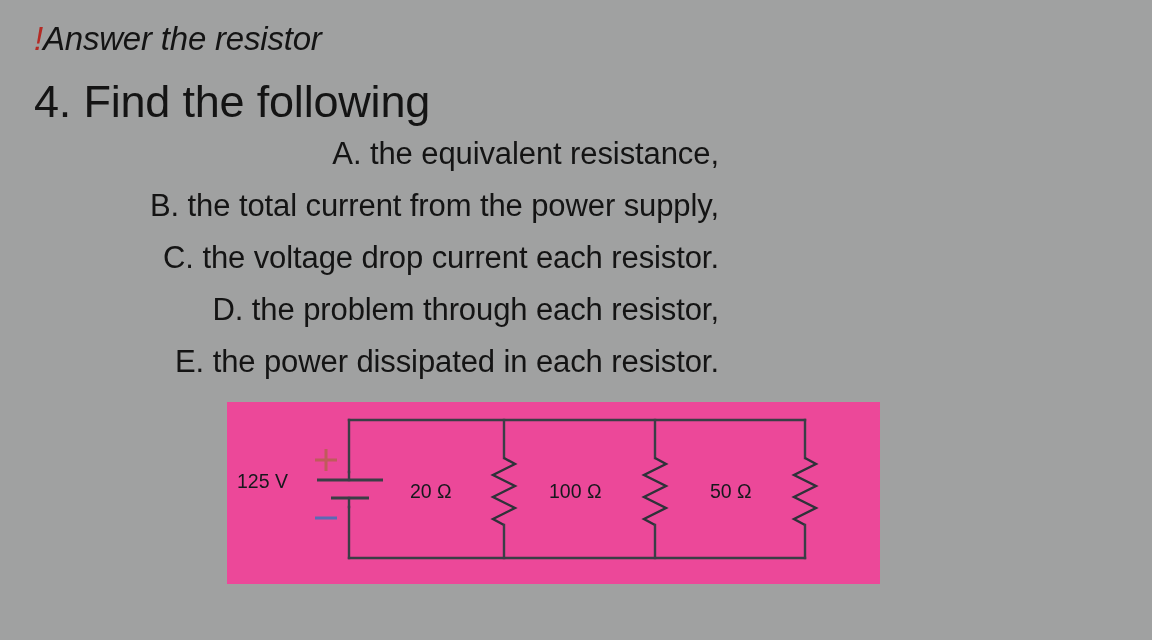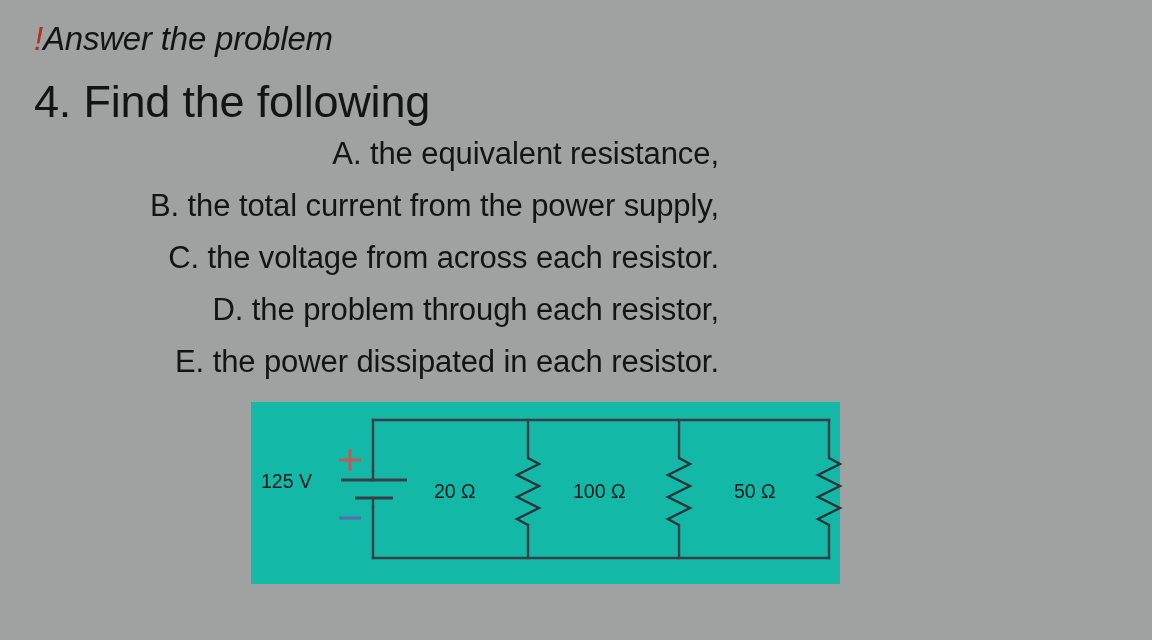--- a/index.html
+++ b/index.html
@@ -61,24 +61,23 @@
     line-height: 52px;
     white-space: nowrap;
     letter-spacing: -0.1px;
   }
 
   
   .circuit-panel {
     position: absolute;
     left: 227px;
     top: 402px;
-    width: 589px;
+    width: 653px;
     height: 182px;
-    background: #14b8a6;
-    margin-left: 24px;
+    background: #ec4899;
   }
 
   .circuit-svg {
     position: absolute;
     left: 0;
     top: 0;
     width: 609px;
     height: 182px;
     display: block;
   }
@@ -116,29 +115,29 @@
     font-size: 19.5px;
     fill: #16181c;
   }
 </style>
 </head>
 <body>
 
 <div class="slide">
 
   <div class="title-line">
-    <span class="title-bang">!</span><span>Answer the problem</span>
+    <span class="title-bang">!</span><span>Answer the resistor</span>
   </div>
 
   <div class="question-line">4. Find the following</div>
 
   <ul class="sub-list">
     <li class="sub-item">A. the equivalent resistance,</li>
     <li class="sub-item">B. the total current from the power supply,</li>
-    <li class="sub-item">C. the voltage from across each resistor.</li>
+    <li class="sub-item">C. the voltage drop current each resistor.</li>
     <li class="sub-item">D. the problem through each resistor,</li>
     <li class="sub-item">E. the power dissipated in each resistor.</li>
   </ul>
 
   <div class="circuit-panel">
     <svg class="circuit-svg" viewBox="0 0 609 182">
 
       <path class="wire" d="M 122 18 L 578 18"></path>
 
       <path class="wire" d="M 122 156 L 578 156"></path>

